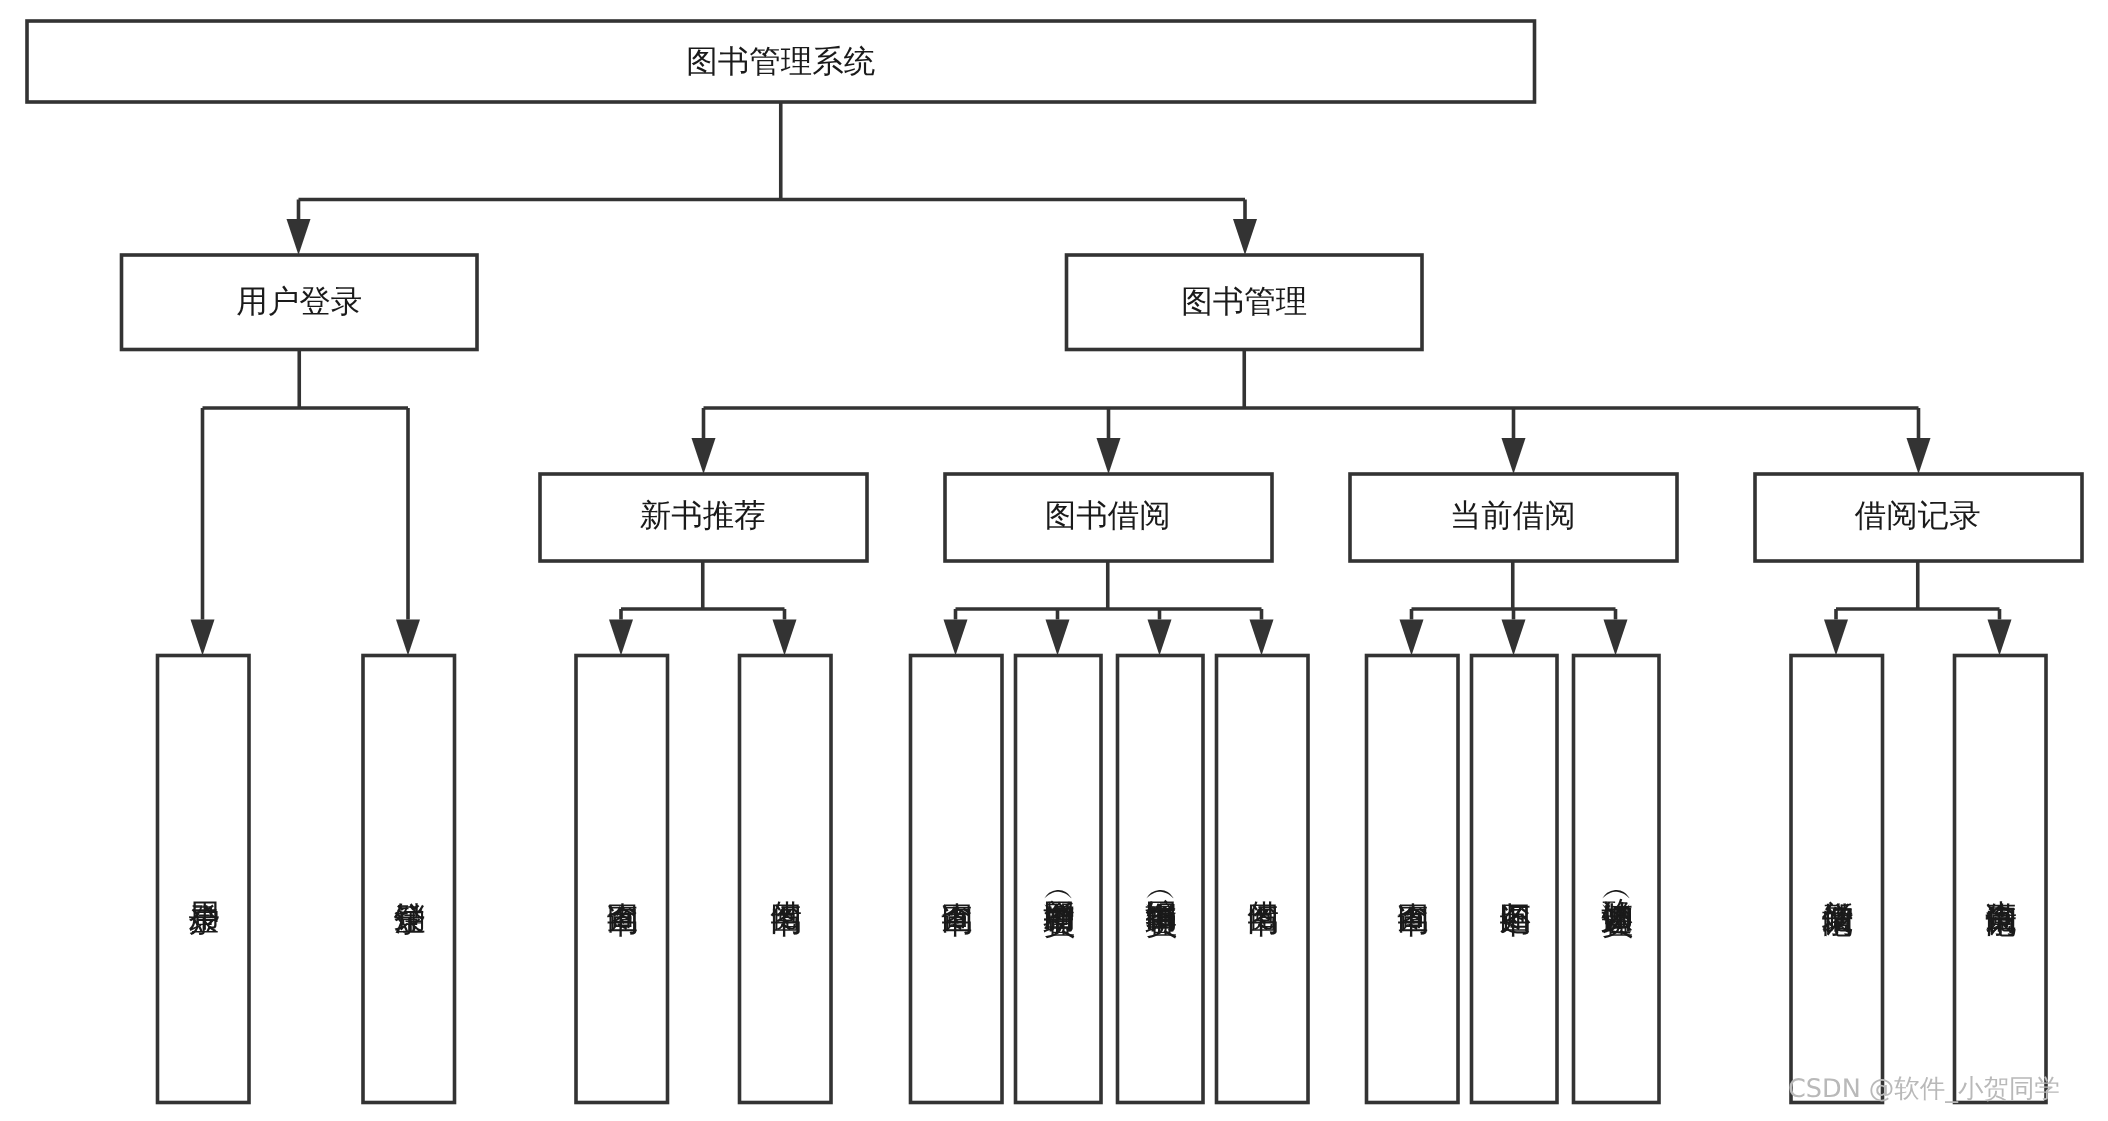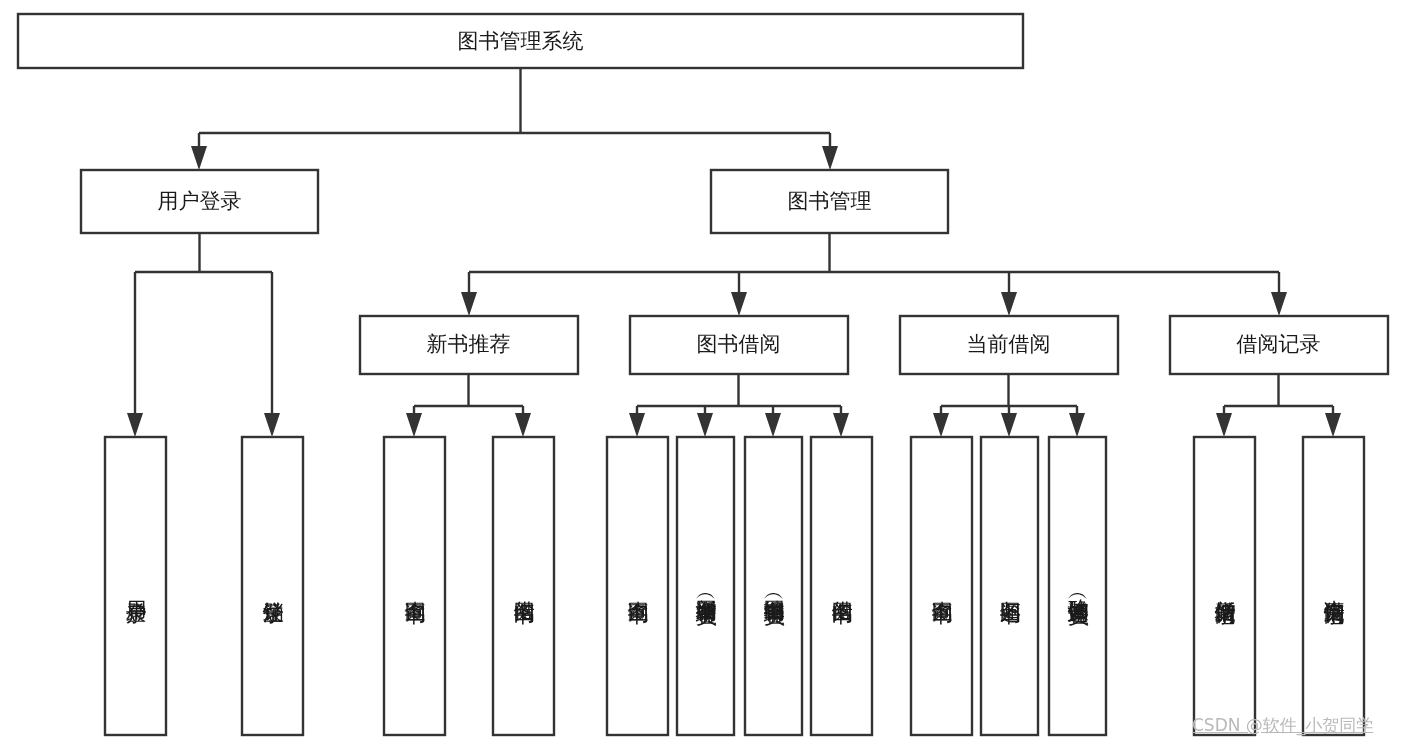--- a/index.html
+++ b/index.html
@@ -63,21 +63,20 @@
     letter-spacing: 1px;
     white-space: nowrap;
     pointer-events: none;
   }
   .watermark {
     position: absolute;
     font-family: "DejaVu Sans", "Liberation Sans", sans-serif;
     font-size: 17px;
     color: #b9b9b9;
     white-space: nowrap;
-    text-decoration: underline;
   }
 </style>
 </head>
 <body>
 
 <div id="diagram-root">
 
   <svg class="diagram-svg" viewBox="0 0 1405 747">
 
     <g>

